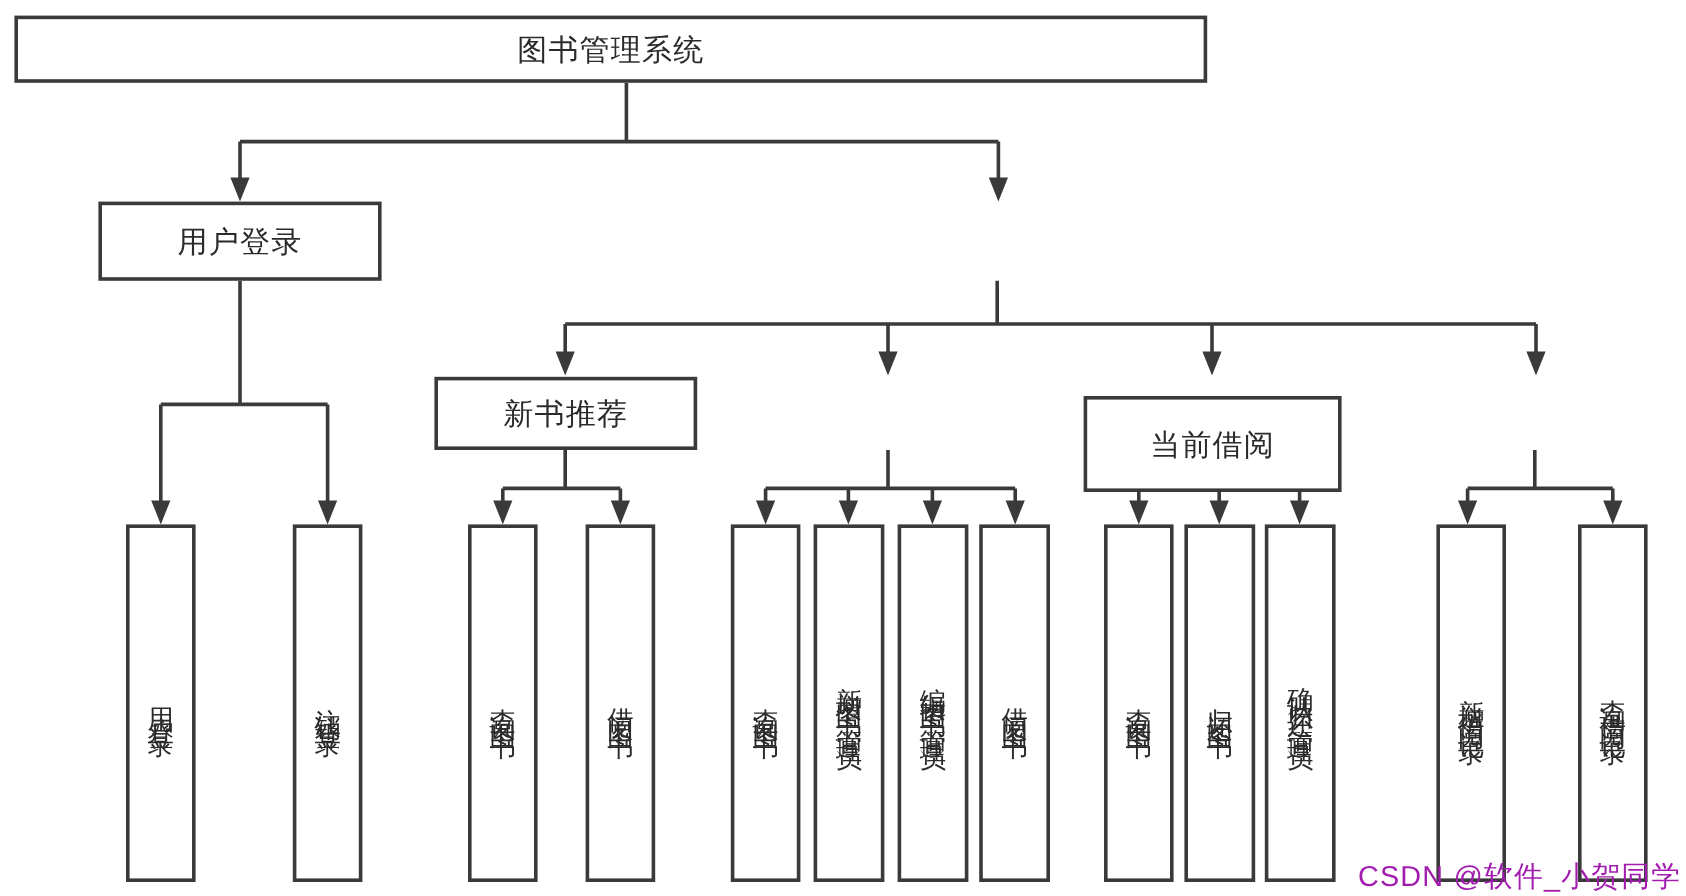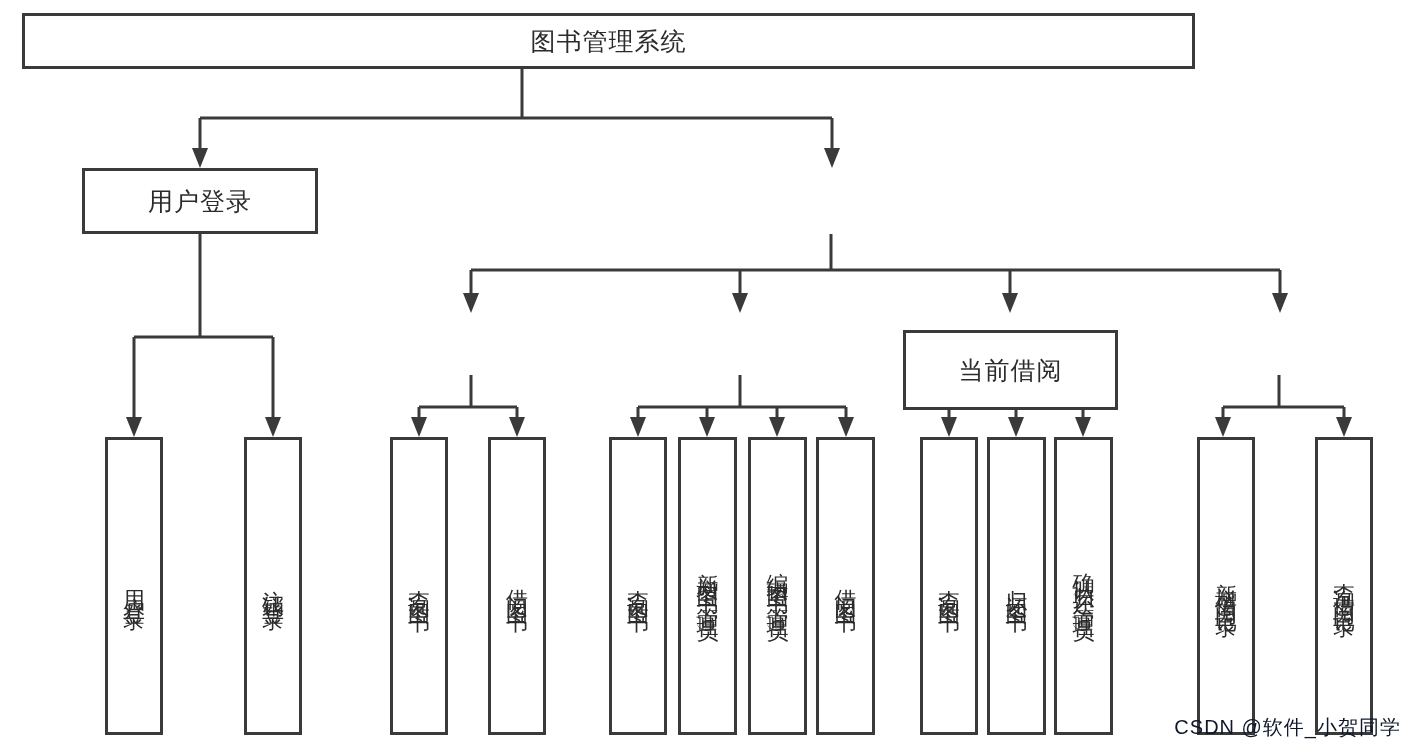--- a/index.html
+++ b/index.html
@@ -43,22 +43,22 @@
     text-orientation: mixed;
     font-size: 22px;
     letter-spacing: 7px;
     line-height: 1;
     white-space: nowrap;
   }
   .watermark {
     position: absolute;
     right: 4px;
     top: 714px;
-    font-size: 20px;
-    color: #0f172a;
+    font-size: 24px;
+    color: #a21caf;
     letter-spacing: 1px;
     z-index: 3;
     white-space: nowrap;
   }
 </style>
 </head>
 <body>
 
 <div class="canvas">
 
@@ -88,28 +88,31 @@
       <polygon points="769,417 785,417 777,437"></polygon>
       <polygon points="838,417 854,417 846,437"></polygon>
       <polygon points="941,417 957,417 949,437"></polygon>
       <polygon points="1008,417 1024,417 1016,437"></polygon>
       <polygon points="1075,417 1091,417 1083,437"></polygon>
       <polygon points="1215,417 1231,417 1223,437"></polygon>
       <polygon points="1336,417 1352,417 1344,437"></polygon>
     </g>
   </svg>
 
-  <div class="node h" style="left:22px;top:13px;width:1173px;height:56px">
+  <div class="node h" style="left:12px;top:13px;width:994px;height:56px">
     <span>图书管理系统</span>
   </div>
 
   <div class="node h" style="left:82px;top:168px;width:236px;height:66px">
     <span>用户登录</span>
   </div>
 
+  <div class="node h" style="left:362px;top:314px;width:219px;height:61px">
+    <span>新书推荐</span>
+  </div>
   <div class="node h" style="left:903px;top:330px;width:215px;height:80px">
     <span>当前借阅</span>
   </div>
 
   <div class="node v" style="left:105px;top:437px;width:58px;height:298px">
     <span>用户登录</span>
   </div>
   <div class="node v" style="left:244px;top:437px;width:58px;height:298px">
     <span>注销登录</span>
   </div>

